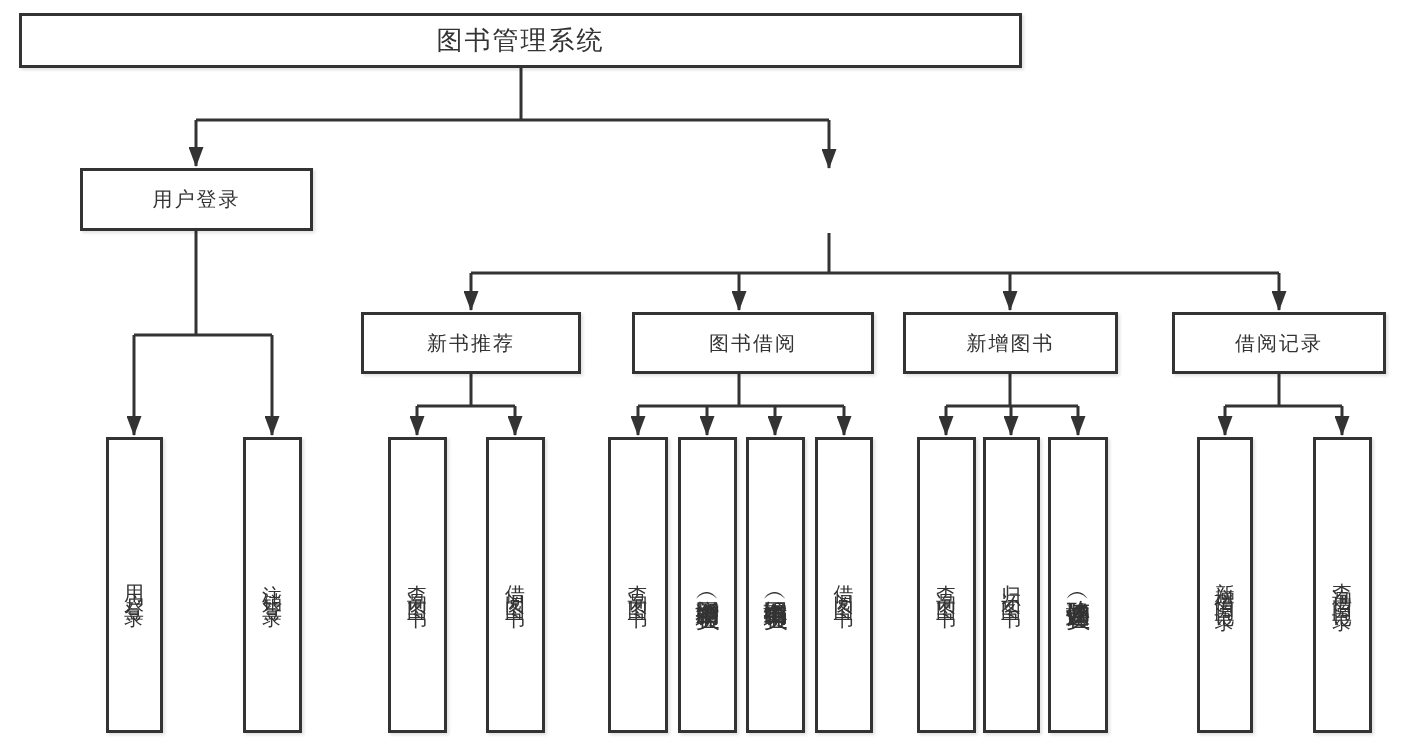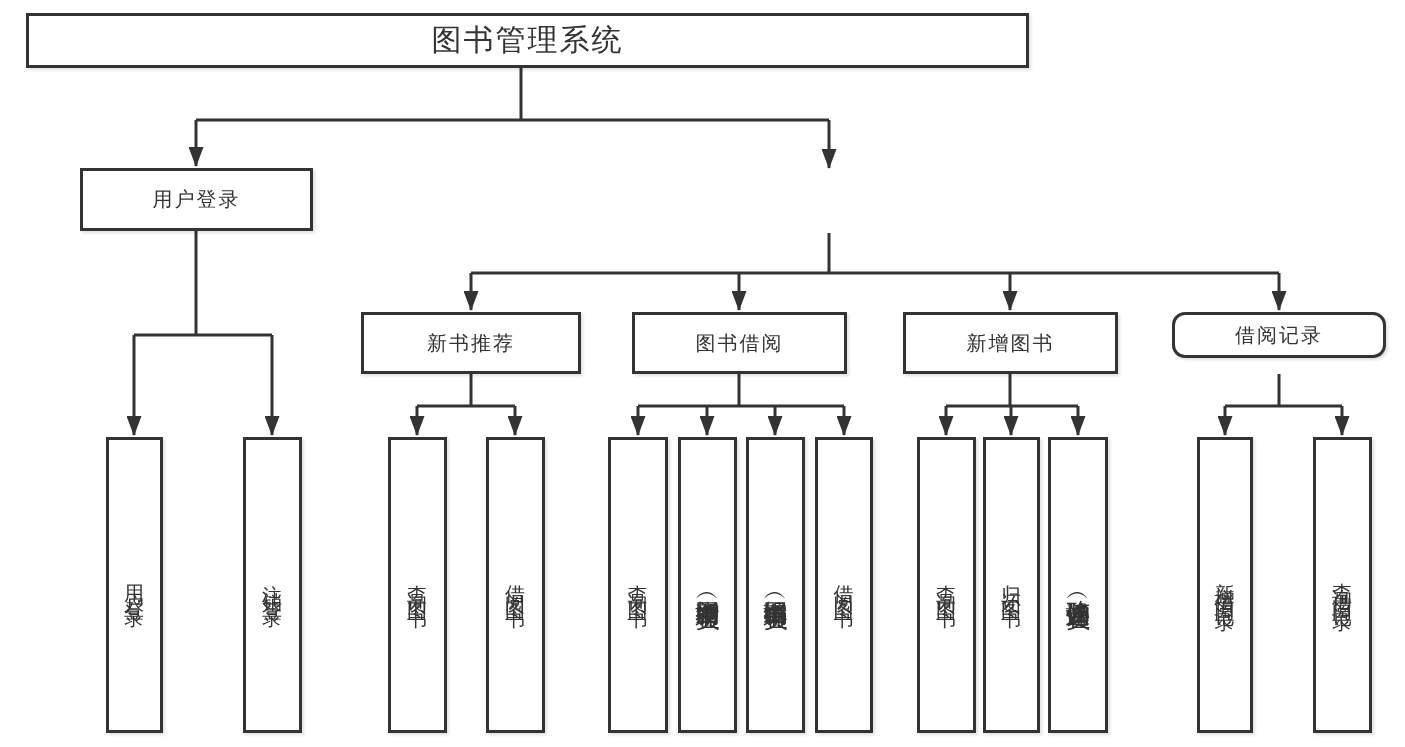--- a/index.html
+++ b/index.html
@@ -15,35 +15,35 @@
   }
   .wires{position:absolute;left:0;top:0;width:1405px;height:747px;}
   .cline{stroke:var(--line-color);stroke-width:3;fill:none;}
   .arrowhead{fill:var(--line-color);}
   .node{
     position:absolute;display:flex;align-items:center;justify-content:center;
     box-sizing:border-box;background:var(--box-bg);border:3px solid var(--line-color);
     color:var(--text-color);font-size:20px;letter-spacing:2px;
     box-shadow:2px 2px 3px rgba(0,0,0,0.12);white-space:nowrap;
   }
-  .root{font-size:30px;margin-left:7px;}
+  .root{font-size:26px;}
   .vnode{
     writing-mode:vertical-rl;text-orientation:mixed;white-space:normal;
     letter-spacing:8px;line-height:1;
   }
   .v6{letter-spacing:6px;}
   .v10{letter-spacing:1px;font-size:24px;}
   
   .p-root{left:19px;top:13px;width:1003px;height:55px;}
   .p-userlogin{left:80px;top:168px;width:233px;height:63px;}
   .p-bookmgmt{left:712px;top:170px;width:234px;height:63px;}
   .p-recommend{left:361px;top:312px;width:220px;height:62px;}
-  .p-borrow{left:632px;top:312px;width:215px;height:62px;}
+  .p-borrow{left:632px;top:312px;width:242px;height:62px;}
   .p-current{left:903px;top:312px;width:215px;height:62px;}
-  .p-records{left:1172px;top:312px;width:214px;height:46px;border-radius:13px;}
+  .p-records{left:1172px;top:312px;width:214px;height:62px;}
   .col{top:437px;height:296px;}
   .p-ul1{left:106px;width:57px;}
   .p-ul2{left:243px;width:59px;}
   .p-re1{left:388px;width:59px;}
   .p-re2{left:486px;width:59px;}
   .p-bo1{left:608px;width:60px;}
   .p-bo2{left:678px;width:59px;}
   .p-bo3{left:746px;width:59px;}
   .p-bo4{left:815px;width:58px;}
   .p-cu1{left:917px;width:59px;}

